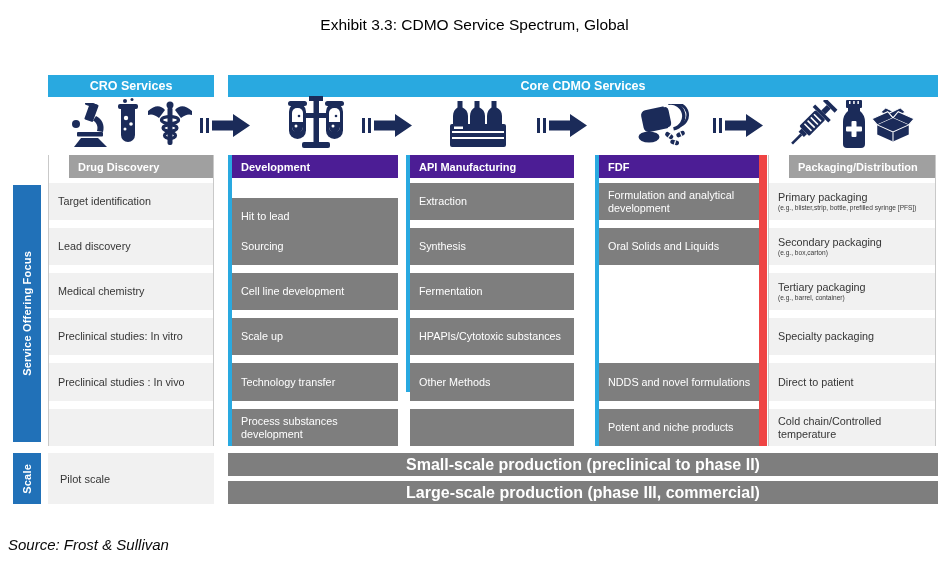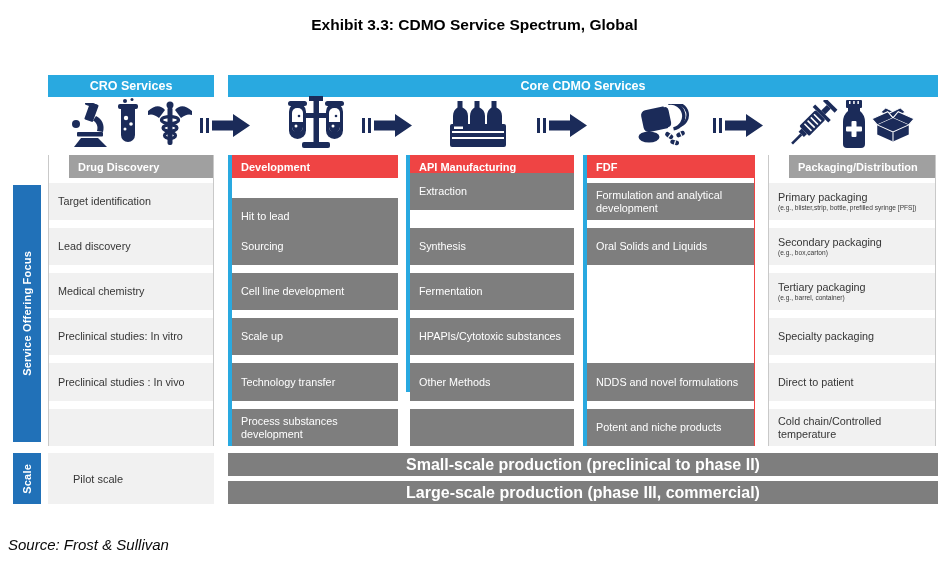--- a/index.html
+++ b/index.html
@@ -1,44 +1,44 @@
 <!DOCTYPE html>
 <html><head>
 <meta charset="utf-8">
 <style>
   html,body{margin:0;padding:0;background:#fff;}
   body{width:949px;height:564px;font-family:"Liberation Sans",sans-serif;}
   .canvas{position:relative;width:949px;height:564px;background:#fff;overflow:hidden;}
   .abs{position:absolute;}
   .title{position:absolute;top:16px;left:0;width:100%;text-align:center;
-         font-size:15.5px;font-weight:bold;color:#000;}
+         font-size:15.5px;font-weight:normal;color:#000;}
   .topbar{background:#29A9E0;color:#fff;font-weight:bold;font-size:12.5px;
           display:flex;align-items:center;justify-content:center;}
   .icon{color:#1B2B59;}
   .icon svg{width:100%;height:100%;display:block;fill:currentColor;}
   .colwrap{position:absolute;box-sizing:border-box;}
   .colwrap.blue{border-left:4px solid #29A9E0;}
-  .colwrap.blue.closed{border-right:1px solid #ef4444;}
+  .colwrap.blue.closed{border-right:8px solid #ef4444;margin-left:12px;}
   .colwrap.grayish{border-left:1px solid #C9C9C9;border-right:1px solid #C9C9C9;}
   .colhead{position:absolute;top:0;left:0;right:0;height:23px;color:#fff;font-weight:bold;
            font-size:11px;display:flex;align-items:center;padding:0 9px;box-sizing:border-box;}
-  .colhead.cy{background:#ef4444;}
+  .colhead.cy{background:#4c1d95;}
   .colhead.gy{background:#A0A0A0;margin-left:20px;}
   .cell{position:absolute;left:0;right:0;display:flex;flex-direction:column;justify-content:center;
         padding:2px 6px 2px 9px;box-sizing:border-box;font-size:10.8px;line-height:1.18;}
   .cell.dark{background:#7E7E7E;color:#fff;}
   .cell.light{background:#F1F1F1;color:#363636;}
   .cell .note{font-size:6.6px;white-space:nowrap;color:#3A3A3A;margin-top:1px;}
   .vbar{background:#2171B8;color:#fff;display:flex;align-items:center;justify-content:center;}
   .vbar span{writing-mode:vertical-rl;transform:rotate(180deg);font-weight:bold;font-size:11px;
              letter-spacing:.2px;white-space:nowrap;}
   .prodbar{background:#7E7E7E;color:#fff;font-size:16px;display:flex;align-items:center;
            justify-content:center;font-weight:bold;}
   .pilot{background:#F1F1F1;color:#363636;font-size:11px;display:flex;align-items:center;
-         padding:0 25px;box-sizing:border-box;}
+         padding:0 12px;box-sizing:border-box;}
   .source{position:absolute;left:8px;top:536px;font-style:italic;font-size:15px;color:#0a0a0a;}
 </style>
 </head>
 <body>
 
 <div class="canvas">
 
   <div class="title">Exhibit 3.3: CDMO Service Spectrum, Global</div>
 
   <div class="topbar abs" style="left:48px;top:75px;width:166px;height:22px">CRO Services</div>
@@ -257,21 +257,21 @@
     <div class="cell dark" style="top:208px;height:38px">
         <span>Technology transfer</span>
       </div>
     <div class="cell dark" style="top:254px;height:37px">
         <span>Process substances development</span>
       </div>
   </div>
 
   <div class="colwrap blue" style="left:406px;top:155px;width:168px;height:237px">
     <div class="colhead cy">API Manufacturing</div>
-    <div class="cell dark" style="top:18px;height:37px">
+    <div class="cell dark" style="top:28px;height:37px">
         <span>Extraction</span>
       </div>
     <div class="cell dark" style="top:73px;height:37px">
         <span>Synthesis</span>
       </div>
     <div class="cell dark" style="top:118px;height:37px">
         <span>Fermentation</span>
       </div>
     <div class="cell dark" style="top:163px;height:37px">
         <span>HPAPIs/Cytotoxic substances</span>

